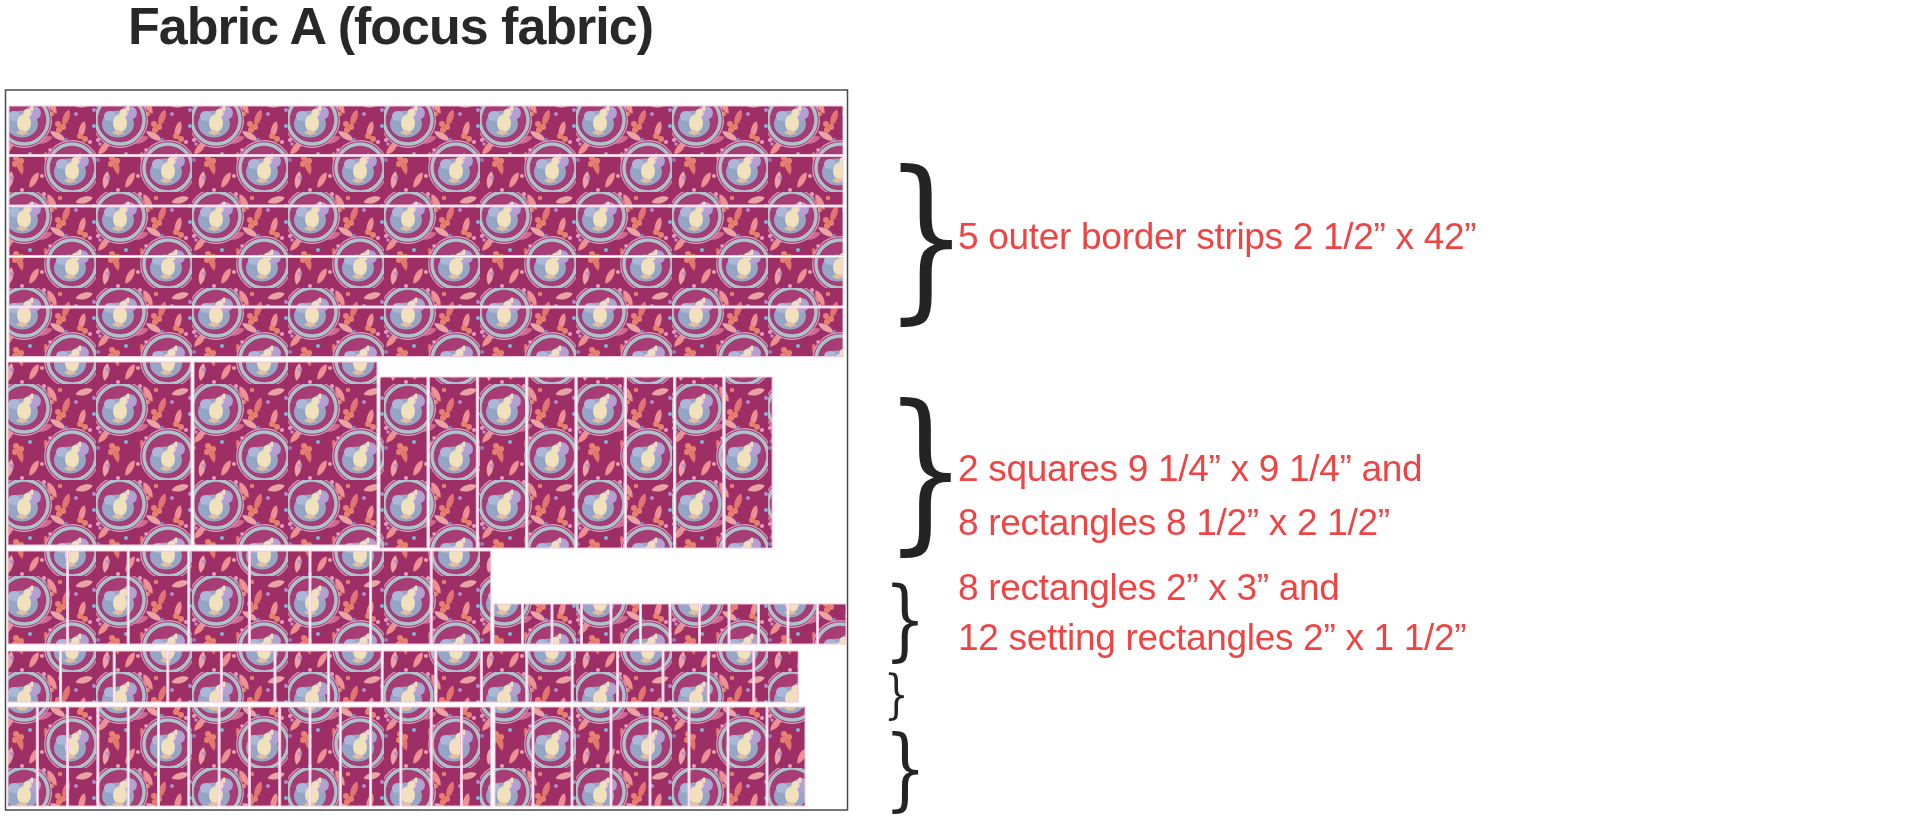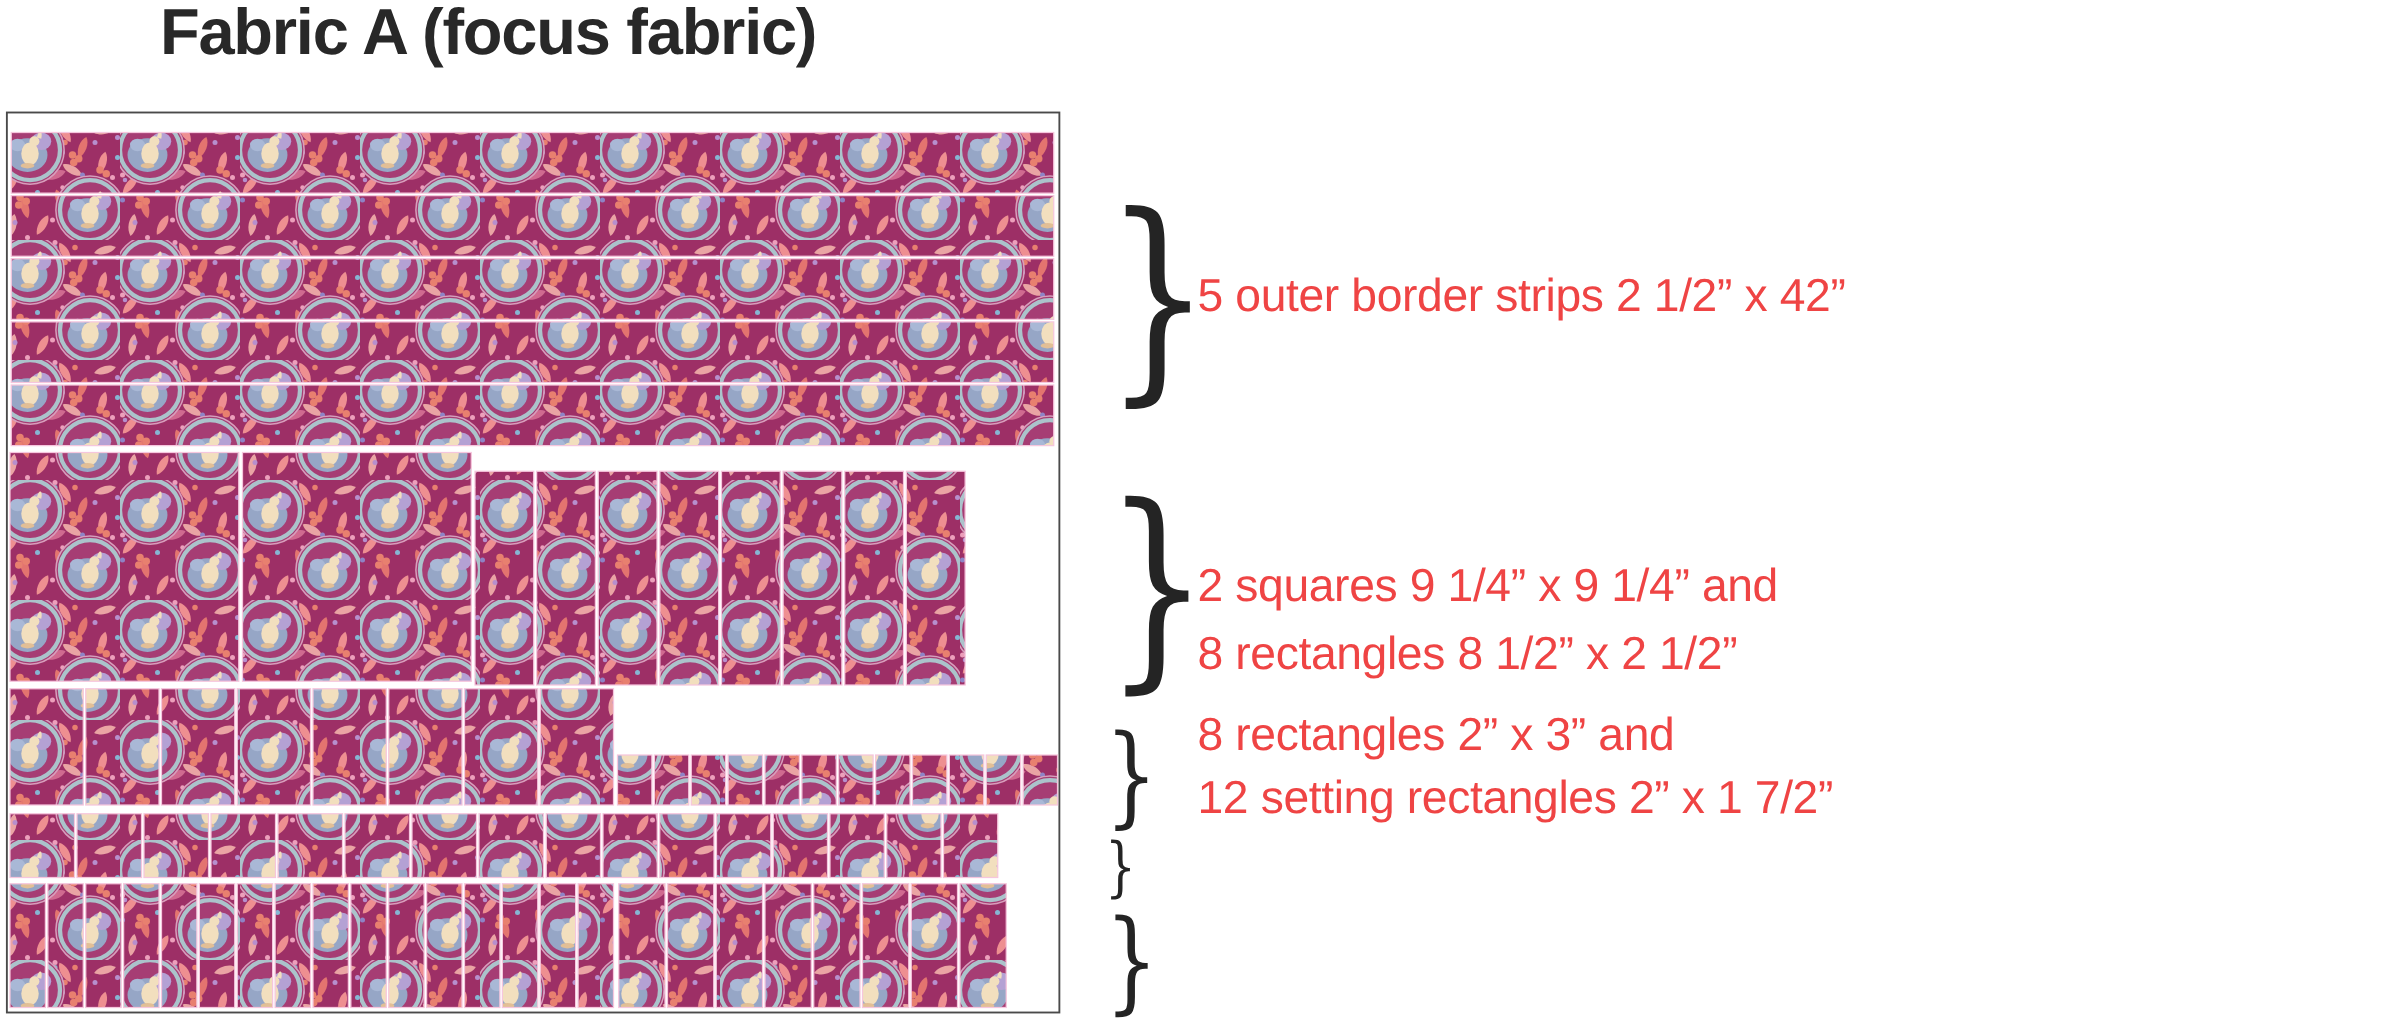--- a/index.html
+++ b/index.html
@@ -197,16 +197,16 @@
 
   <div class="ann a1">
     <div>5 outer border strips 2 1/2” x 42”</div>
   </div>
   <div class="ann a2">
     <div>2 squares 9 1/4” x 9 1/4” and</div>
     <div>8 rectangles 8 1/2” x 2 1/2”</div>
   </div>
   <div class="ann a3">
     <div>8 rectangles 2” x 3” and</div>
-    <div>12 setting rectangles 2” x 1 7/2”</div>
+    <div>12 setting rectangles 2” x 1 1/2”</div>
   </div>
 
 </div>
 
 </body></html>

